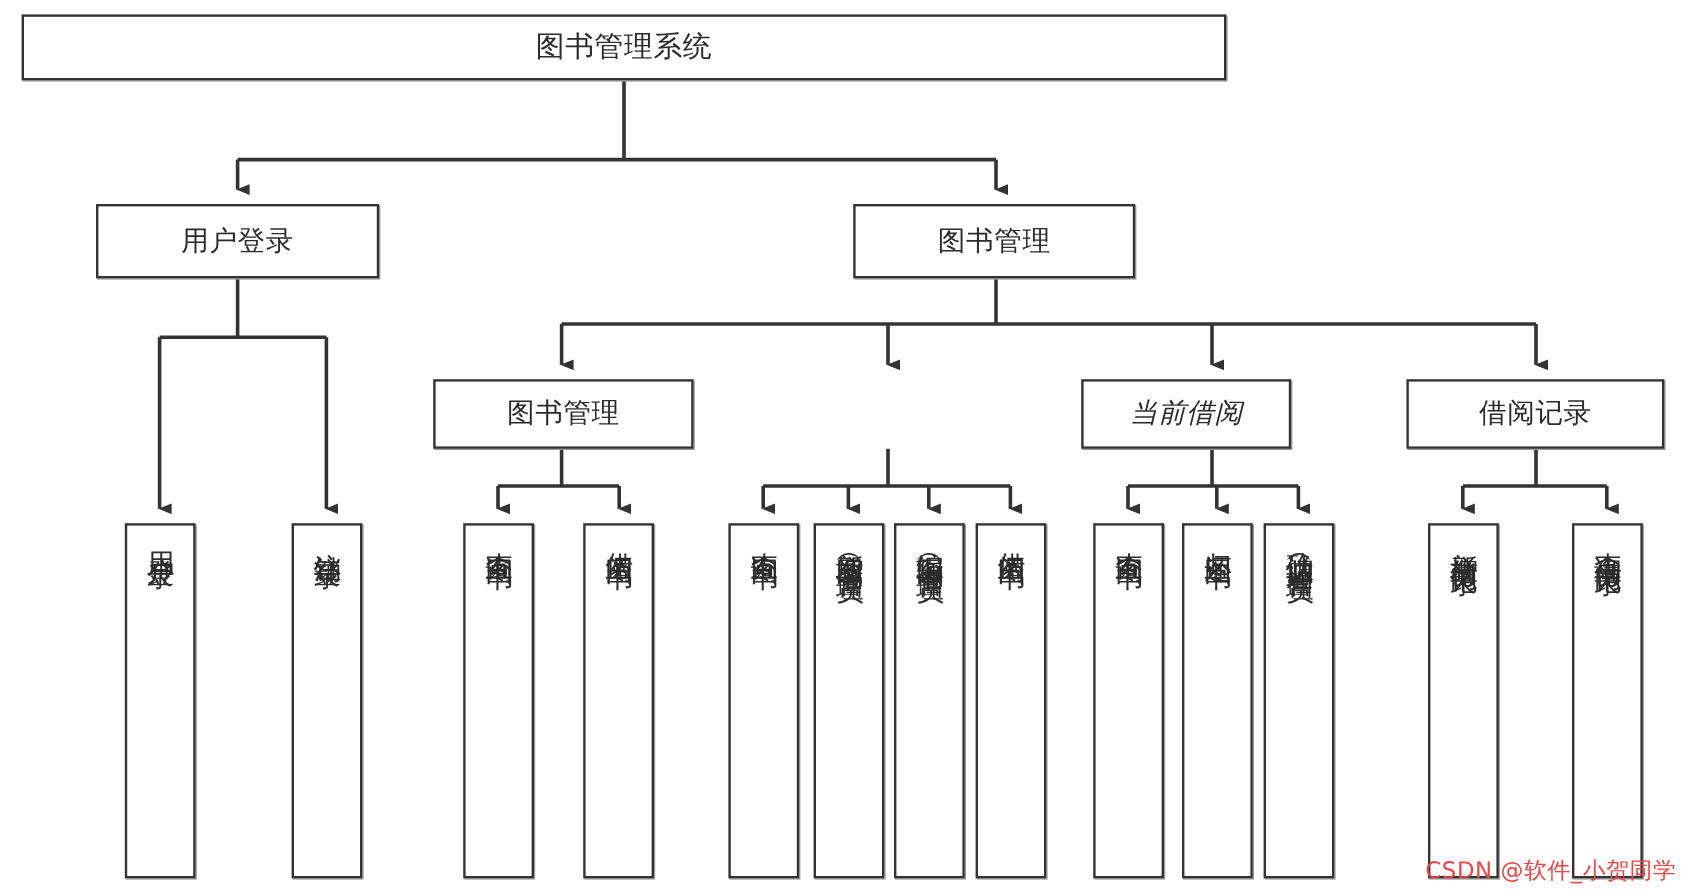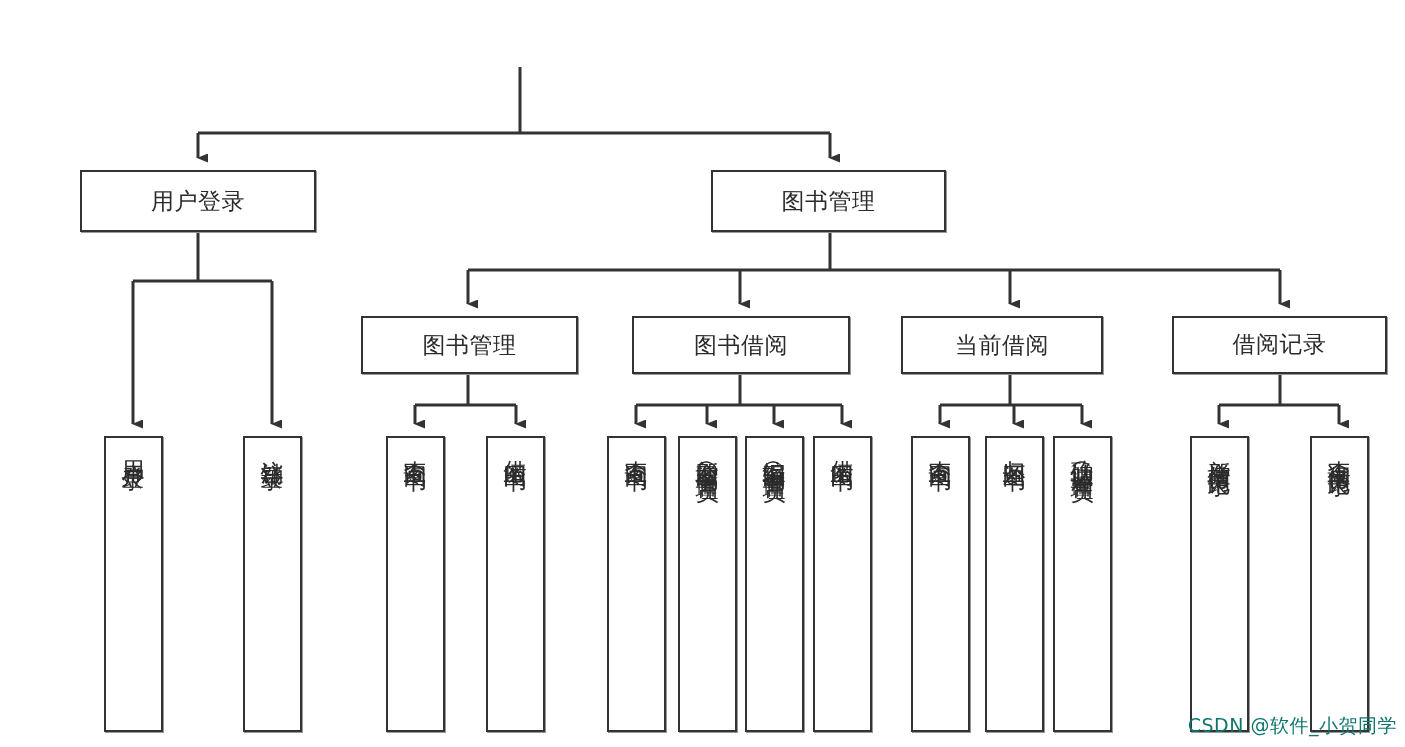--- a/index.html
+++ b/index.html
@@ -61,21 +61,21 @@
     line-height: 1.05;
     letter-spacing: 3px;
     display: block;
     margin: 0 auto;
   }
   .watermark {
     position: absolute;
     right: 8px;
     bottom: 8px;
     font-size: 19px;
-    color: #0f766e;
+    color: #ef4444;
     letter-spacing: 0.5px;
     user-select: none;
     white-space: pre;
   }
 </style>
 </head>
 <body>
 
 <div id="diagram-root">
 
@@ -122,35 +122,35 @@
       <path d="M 1014 405 L 1014 424" marker-end="url(#arrowhead)"></path>
       <path d="M 1082 405 L 1082 424" marker-end="url(#arrowhead)"></path>
 
       <path d="M 1280 374 L 1280 405"></path>
       <path d="M 1219 405 L 1339 405"></path>
       <path d="M 1219 405 L 1219 424" marker-end="url(#arrowhead)"></path>
       <path d="M 1339 405 L 1339 424" marker-end="url(#arrowhead)"></path>
     </g>
   </svg>
 
+  <div class="node horizontal root" style="left:18px; top:12px; width:1004px; height:55px;">
+    <span class="node-label">图书管理系统</span>
+  </div>
 
   <div class="node horizontal" style="left:80px; top:170px; width:236px; height:62px;">
     <span class="node-label">用户登录</span>
   </div>
   <div class="node horizontal" style="left:711px; top:170px; width:235px; height:62px;align-items:center;">
     <span class="node-label">图书管理</span>
   </div>
 
   <div class="node horizontal" style="left:361px; top:316px; width:217px; height:58px;">
     <span class="node-label">图书管理</span>
   </div>
-  <div class="node horizontal" style="left:632px; top:316px; width:218px; height:58px;">
-    <span class="node-label">图书借阅</span>
-  </div>
-  <div class="node horizontal" style="left:901px; top:316px; width:202px; height:58px;">
+  <div class="node horizontal" style="left:901px; top:316px; width:175px; height:58px;font-style:italic;">
     <span class="node-label">当前借阅</span>
   </div>
   <div class="node horizontal" style="left:1172px; top:316px; width:215px; height:58px;font-family:Liberation Serif, serif;">
     <span class="node-label">借阅记录</span>
   </div>
 
   <div class="node vertical" style="left:104px; top:436px; width:59px; height:296px;">
     <span class="node-label">用户登录</span>
   </div>
   <div class="node vertical" style="left:243px; top:436px; width:59px; height:296px;">

